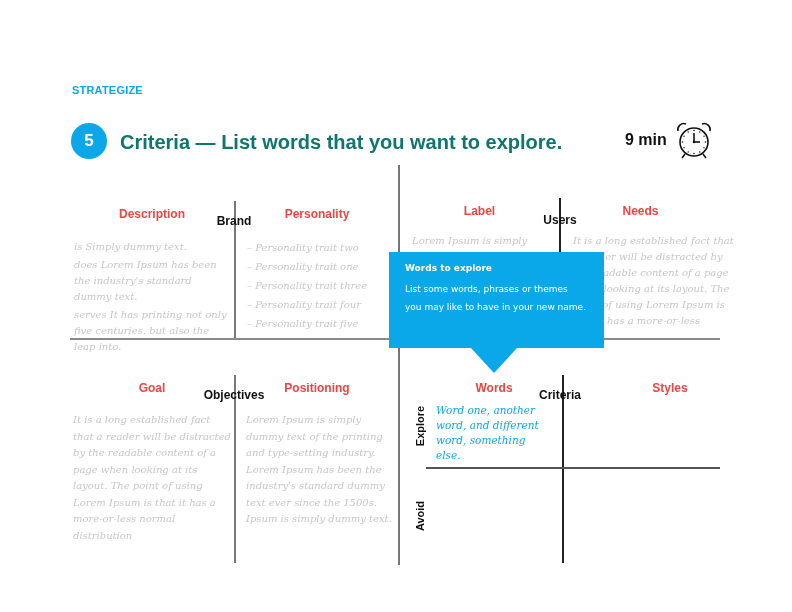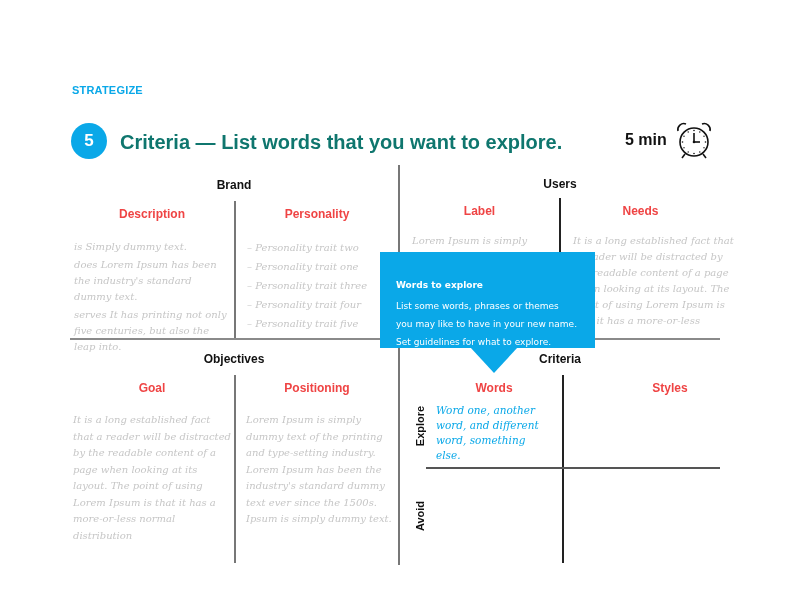--- a/index.html
+++ b/index.html
@@ -14,43 +14,43 @@
   .step-title { left: 120px; top: 131px; font-size: 20px; font-weight: bold; color: #0f766e; }
 
   .timer-text { left: 625px; top: 131px; font-size: 16px; font-weight: bold; color: #111; }
   .clock { left: 674px; top: 121px; width: 40px; height: 40px; }
 
   .hline { height: 2px; background: #8a8a8a; }
   .vline { width: 2px; background: #777; }
   .vline.dark { background: #222; width: 1.5px; }
   .hline.dark { background: #555; height: 1.5px; }
 
-  .head { font-size: 12px; font-weight: bold; color: #111; text-align: center; }
+  .head { font-size: 12px; font-weight: bold; color: #111; text-align: center; margin-top: 36px; }
   .sub-head { font-size: 12px; font-weight: bold; color: #ef4444; text-align: center; }
 
   .script { font-family: "DejaVu Serif", serif; font-style: italic; color: #c6c6c6; font-size: 10px; line-height: 16px; }
   .script p { margin-bottom: 2px; }
   .script.blue { color: #0aa8e8; font-size: 10.5px; line-height: 15px; }
 
   .vertical { transform: rotate(-90deg); transform-origin: center; font-size: 11px; font-weight: bold; color: #111; white-space: nowrap; }
 
-  .tooltip { left: 380px; top: 252px; width: 215px; height: 96px; background: #0aa8e8; color: #fff; padding: 28px 16px; font-family: "DejaVu Sans", sans-serif; }
+  .tooltip { left: 389px; top: 252px; width: 215px; height: 96px; background: #0aa8e8; color: #fff; padding: 11px 16px; font-family: "DejaVu Sans", sans-serif; }
   .tooltip .tt-title { font-size: 9px; font-weight: bold; margin-bottom: 7px; }
   .tooltip .tt-line { font-size: 9px; line-height: 18px; }
   .tooltip-arrow { left: 470px; top: 347px; width: 0; height: 0; border-left: 24px solid transparent; border-right: 24px solid transparent; border-top: 26px solid #0aa8e8; }
 </style>
 </head>
 <body>
 
 <div class="abs section-label">STRATEGIZE</div>
 
 <div class="abs step-circle">5</div>
 <div class="abs step-title">Criteria — List words that you want to explore.</div>
 
-<div class="abs timer-text">5 min</div>
+<div class="abs timer-text">9 min</div>
 <svg class="abs clock" viewBox="0 0 40 40">
   <path d="M4 10 A6 6 0 0 1 12 3" fill="none" stroke="#111" stroke-width="1.6"></path>
   <path d="M28 3 A6 6 0 0 1 36 10" fill="none" stroke="#111" stroke-width="1.6"></path>
   <circle cx="20" cy="21" r="14" fill="none" stroke="#111" stroke-width="1.6"></circle>
   <line x1="20" y1="21" x2="20" y2="12" stroke="#111" stroke-width="1.6"></line>
   <line x1="20" y1="21" x2="26" y2="21" stroke="#111" stroke-width="1.6"></line>
   <circle cx="20" cy="21" r="1.3" fill="#111"></circle>
   <g fill="#111">
     <circle cx="20" cy="9.5" r="0.8"></circle>
       <circle cx="20" cy="32.5" r="0.8"></circle>
@@ -120,15 +120,14 @@
 
 <div class="abs script blue" style="left:436px; top:403px; width:115px;">Word one, another word, and different word, something else.</div>
 <div class="abs" style="left:564px; top:400px; width:156px; height:66px;"></div>
 <div class="abs" style="left:426px; top:470px; width:136px; height:92px;"></div>
 <div class="abs" style="left:564px; top:470px; width:156px; height:92px;"></div>
 
 <div class="abs tooltip">
   <div class="tt-title">Words to explore</div>
   <div class="tt-line">List some words, phrases or themes</div>
   <div class="tt-line">you may like to have in your new name.</div>
-  <div class="tt-line">Set guidelines for what to explore.</div>
 </div>
 <div class="abs tooltip-arrow"></div>
 
 </body></html>

